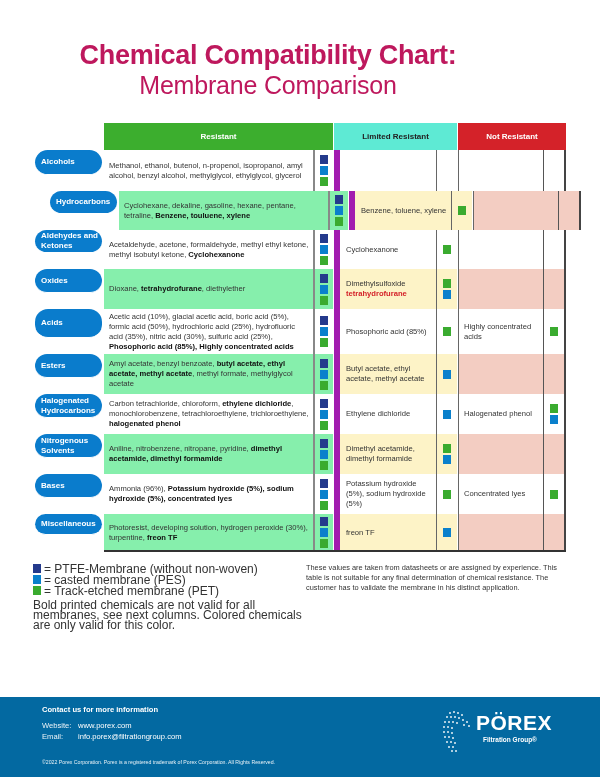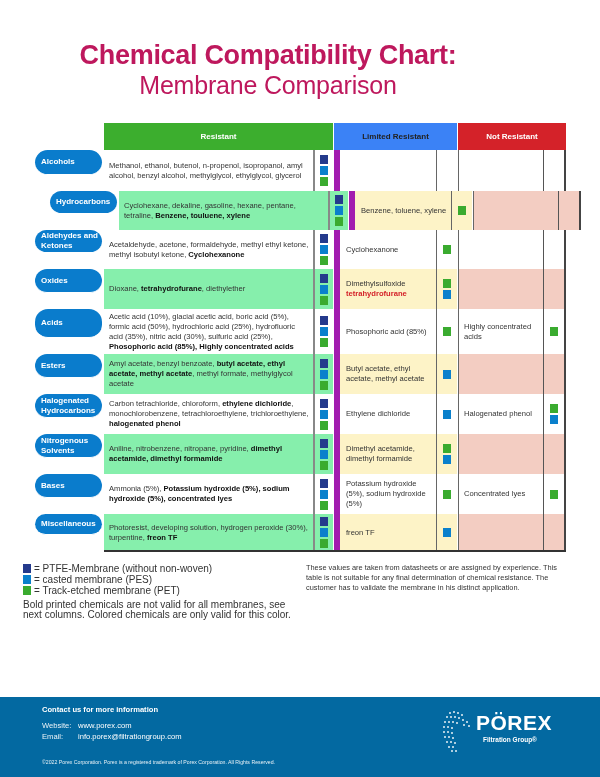--- a/index.html
+++ b/index.html
@@ -6,21 +6,21 @@
   html, body { width: 600px; height: 777px; background: #ffffff; overflow: hidden; }
   body { font-family: "Liberation Sans", sans-serif; color: #222; position: relative; }
 
   .title { position: absolute; top: 40px; left: 0; width: 508px; text-align: center; color: #be185d; padding-left: 28px; }
   .title .t1 { font-size: 27px; font-weight: bold; line-height: 30px; letter-spacing: -0.3px; }
   .title .t2 { font-size: 25px; font-weight: normal; line-height: 30px; letter-spacing: -0.2px; }
 
   .table { position: absolute; left: 35px; top: 123px; width: 531px; }
   .hdr { position: absolute; top: 0; height: 27px; color: #fff; font-size: 8px; font-weight: bold; display: flex; align-items: center; justify-content: center; }
   .hdr.res { left: 69px; width: 229px; background: #3cae2e; }
-  .hdr.lim { left: 299px; width: 123px; background: #3b82f6; color: #222; }
+  .hdr.lim { left: 299px; width: 123px; background: #5eead4; color: #222; }
   .hdr.not { left: 423px; width: 108px; background: #d42229; }
 
   .row { position: absolute; left: 0; width: 531px; }
   .cat { position: absolute; left: 0; top: 0; bottom: 16px; width: 67px; background: #0a7ccc; color: #fff; font-size: 8px; font-weight: bold; display: flex; align-items: center; padding-left: 6px; line-height: 10px; border-bottom: 1px solid #fff; border-radius: 13px; }
   .cell { position: absolute; top: 0; bottom: 0; display: flex; align-items: center; font-size: 7.6px; line-height: 10px; color: #333; }
   .cell b { color: #111; }
   .cell .red { color: #d42229; font-weight: bold; }
   .c-res { left: 69px; width: 209px; padding-left: 5px; padding-right: 4px; }
   .c-resm { left: 278px; width: 20px; border-left: 2px solid #888; justify-content: center; }
   .c-lim { left: 299px; width: 102px; padding-left: 6px; border-left: 6px solid #a21caf; }
@@ -34,21 +34,21 @@
   .row.w .c-res, .row.w .c-resm, .row.w .c-lim, .row.w .c-limm, .row.w .c-not, .row.w .c-notm { background: #fff; }
 
   .marks { display: flex; flex-direction: column; gap: 2px; }
   .sq { width: 8px; height: 9px; display: block; }
   .sq.ptfe { background: #243a8c; }
   .sq.pes { background: #0a80cc; }
   .sq.pet { background: #3aab2f; }
 
   .bottom-line { position: absolute; left: 69px; top: 427px; width: 462px; height: 2px; background: #333; }
 
-  .legend { position: absolute; left: 23px; top: 563px; font-size: 10px; color: #333; }
+  .legend { position: absolute; left: 33px; top: 563px; font-size: 12px; color: #333; }
   .legend .li { display: flex; align-items: center; height: 11px; gap: 3px; }
   .legend .li .sq { width: 8px; height: 9px; }
   .legend .note { margin-top: 4px; width: 270px; line-height: 10px; }
   .disclaimer { position: absolute; left: 306px; top: 563px; width: 260px; font-size: 7.4px; line-height: 10px; color: #333; }
 
   .footer { position: absolute; left: 0; top: 697px; width: 600px; height: 80px; background: #0369a1; color: #fff; }
   .footer .ft-title { position: absolute; left: 42px; top: 8px; font-size: 7.6px; font-weight: bold; }
   .footer .ft-row { position: absolute; left: 42px; font-size: 7.6px; display: flex; }
   .footer .ft-row .lbl { width: 36px; opacity: 0.92; }
   .footer .copyright { position: absolute; left: 42px; top: 62px; font-size: 5.2px; opacity: 0.9; }
@@ -266,21 +266,21 @@
           <span class="sq pes"></span>
         </div>
       </div>
     <div class="cell c-not"></div>
     <div class="cell c-notm"></div>
   </div>
 
   <div class="row w" style="top:351px;height:40px;">
     <div class="cat">Bases</div>
     <div class="cell c-res">
-        <span><span>Ammonia (5%), </span><b>Potassium hydroxide (5%), sodium hydroxide (5%), concentrated lyes</b></span>
+        <span><span>Ammonia (96%), </span><b>Potassium hydroxide (5%), sodium hydroxide (5%), concentrated lyes</b></span>
       </div>
     <div class="cell c-resm">
         <div class="marks">
           <span class="sq ptfe"></span>
           <span class="sq pes"></span>
           <span class="sq pet"></span>
         </div>
       </div>
     <div class="cell c-lim">
         <span>Potassium hydroxide (5%), sodium hydroxide (5%)</span>

